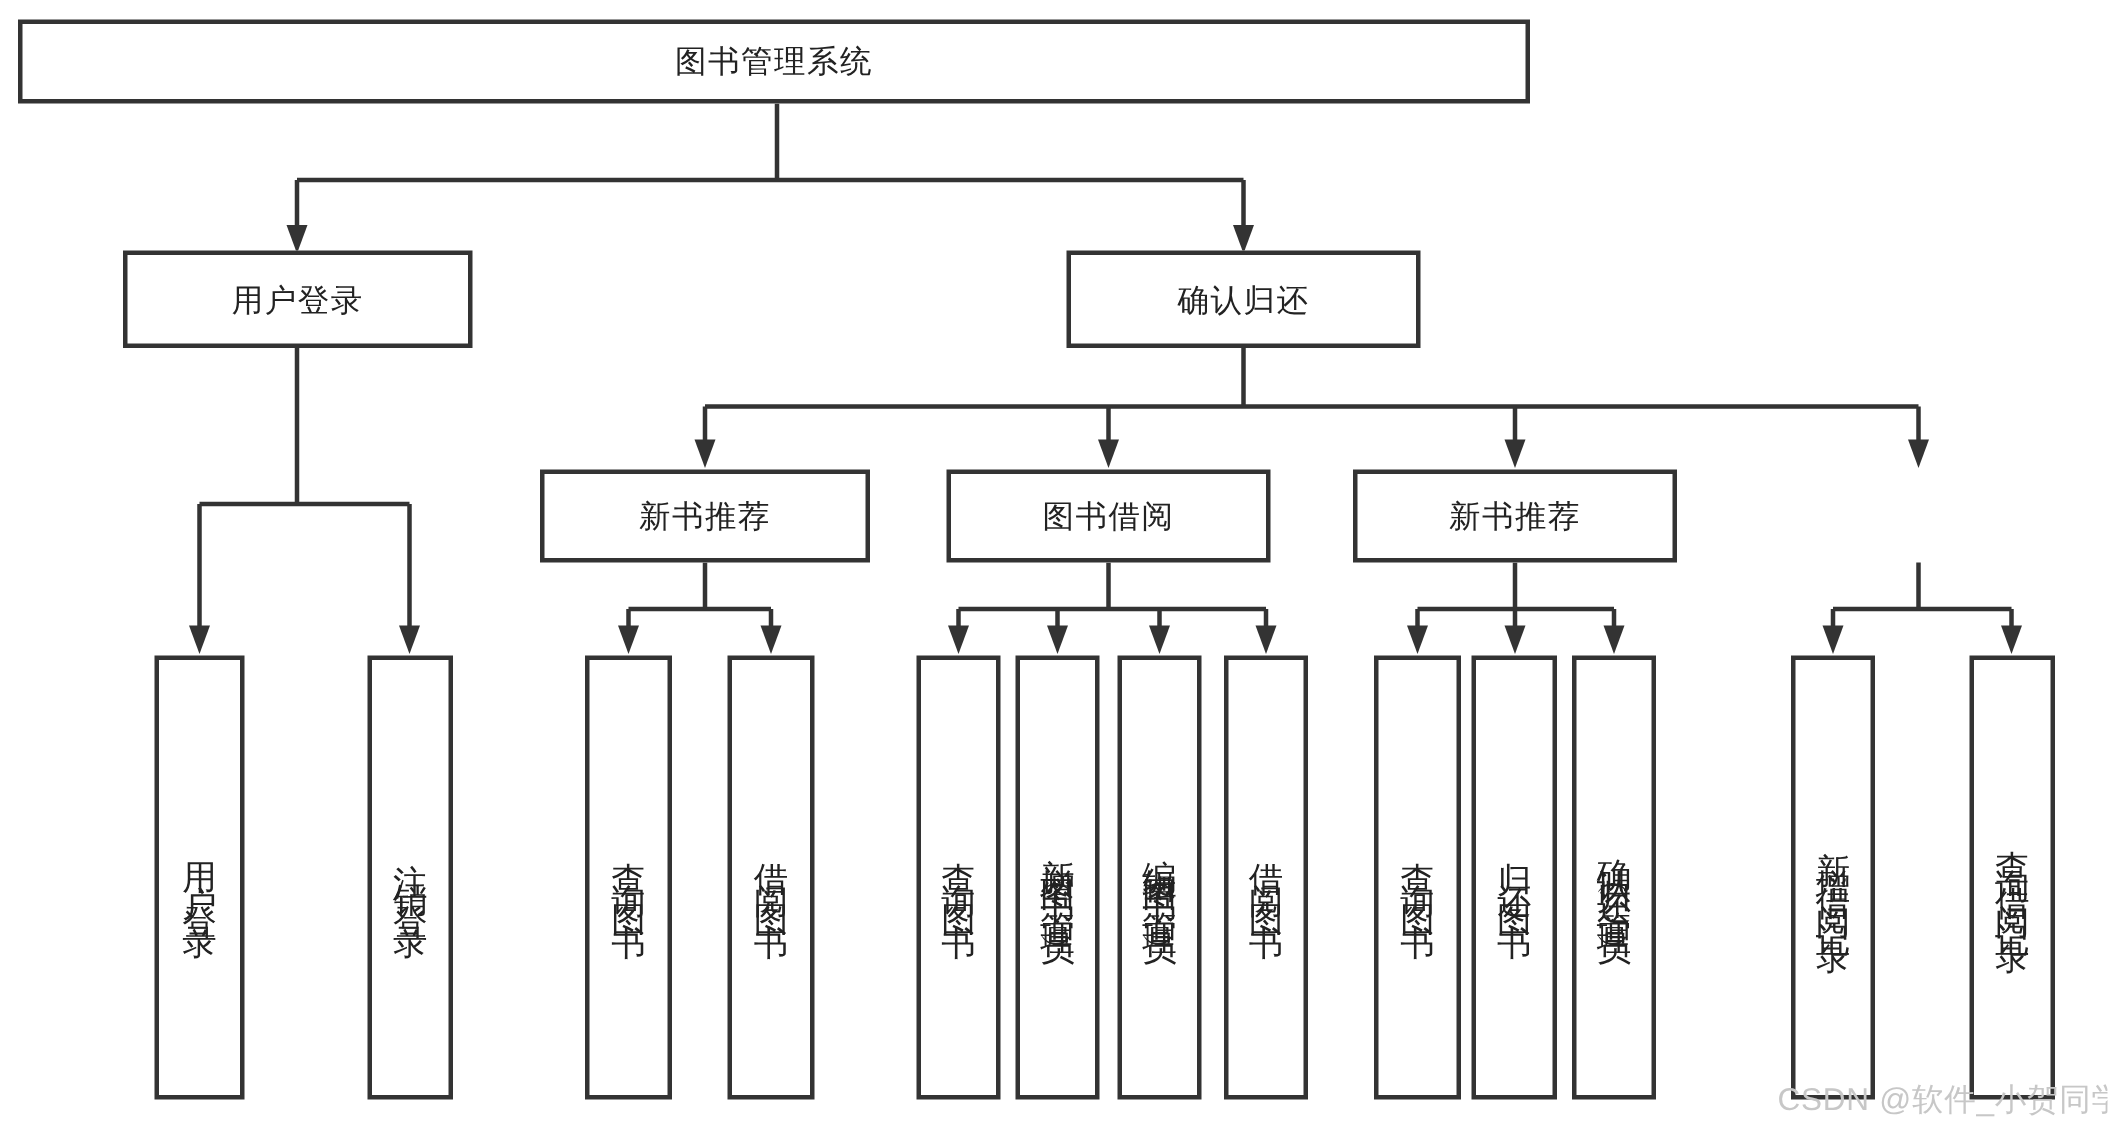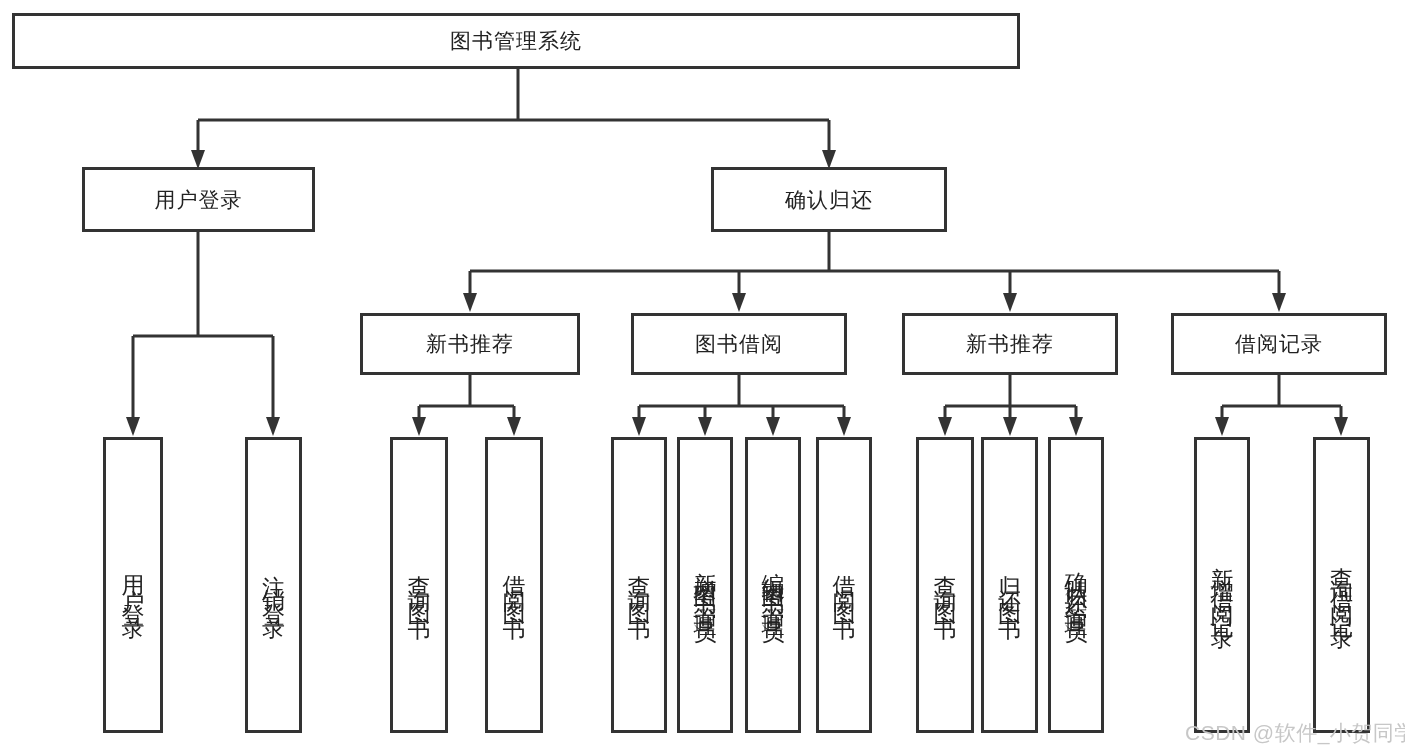--- a/index.html
+++ b/index.html
@@ -121,23 +121,20 @@
 
   <div class="box h" style="left:360px;top:313px;width:220px;height:62px">
     <span class="label">新书推荐</span>
   </div>
   <div class="box h" style="left:631px;top:313px;width:216px;height:62px">
     <span class="label">图书借阅</span>
   </div>
   <div class="box h" style="left:902px;top:313px;width:216px;height:62px">
     <span class="label">新书推荐</span>
   </div>
-  <div class="box h" style="left:1171px;top:313px;width:216px;height:62px">
-    <span class="label">借阅记录</span>
-  </div>
 
   <div class="box v" style="left:103px;top:437px;width:60px;height:296px">
     <span class="vtext">用户登录</span>
   </div>
   <div class="box v" style="left:245px;top:437px;width:57px;height:296px">
     <span class="vtext">注销登录</span>
   </div>
 
   <div class="box v" style="left:390px;top:437px;width:58px;height:296px">
     <span class="vtext">查询图书</span>

